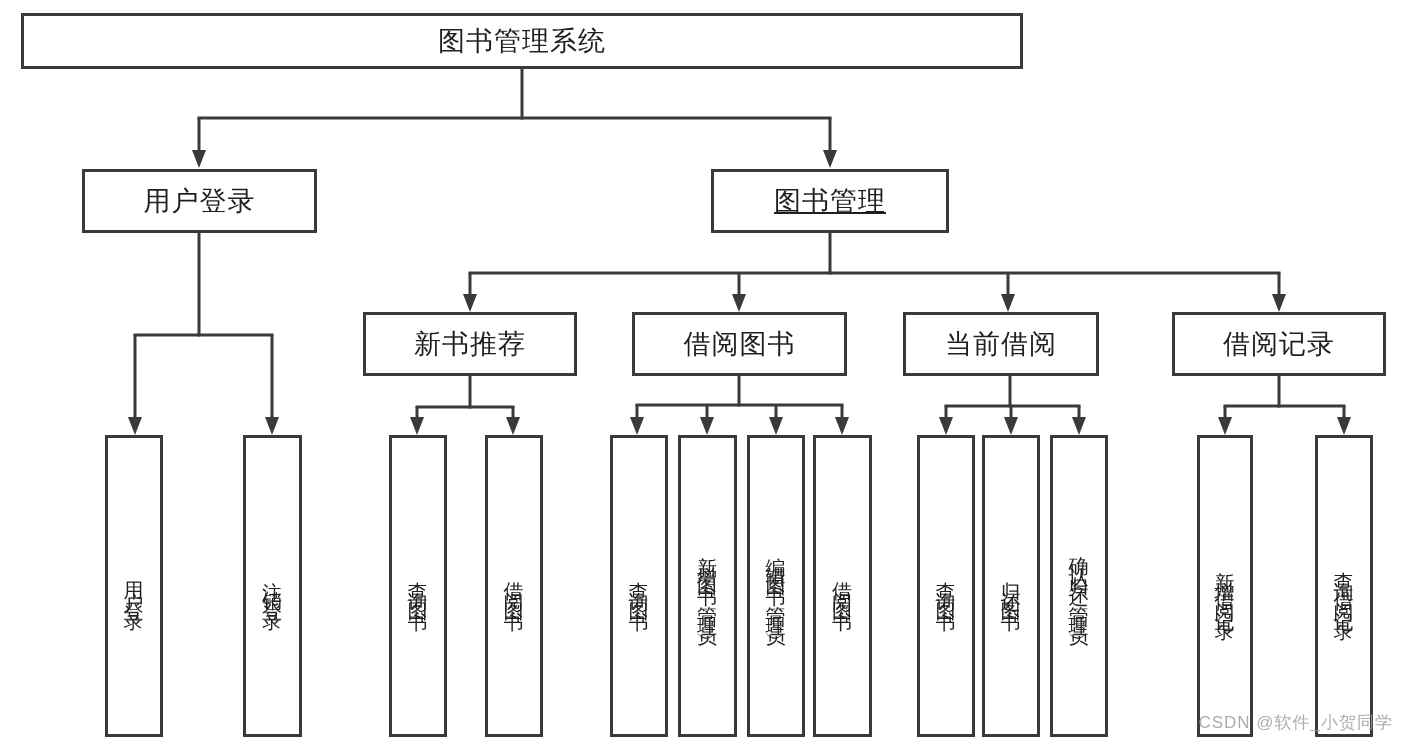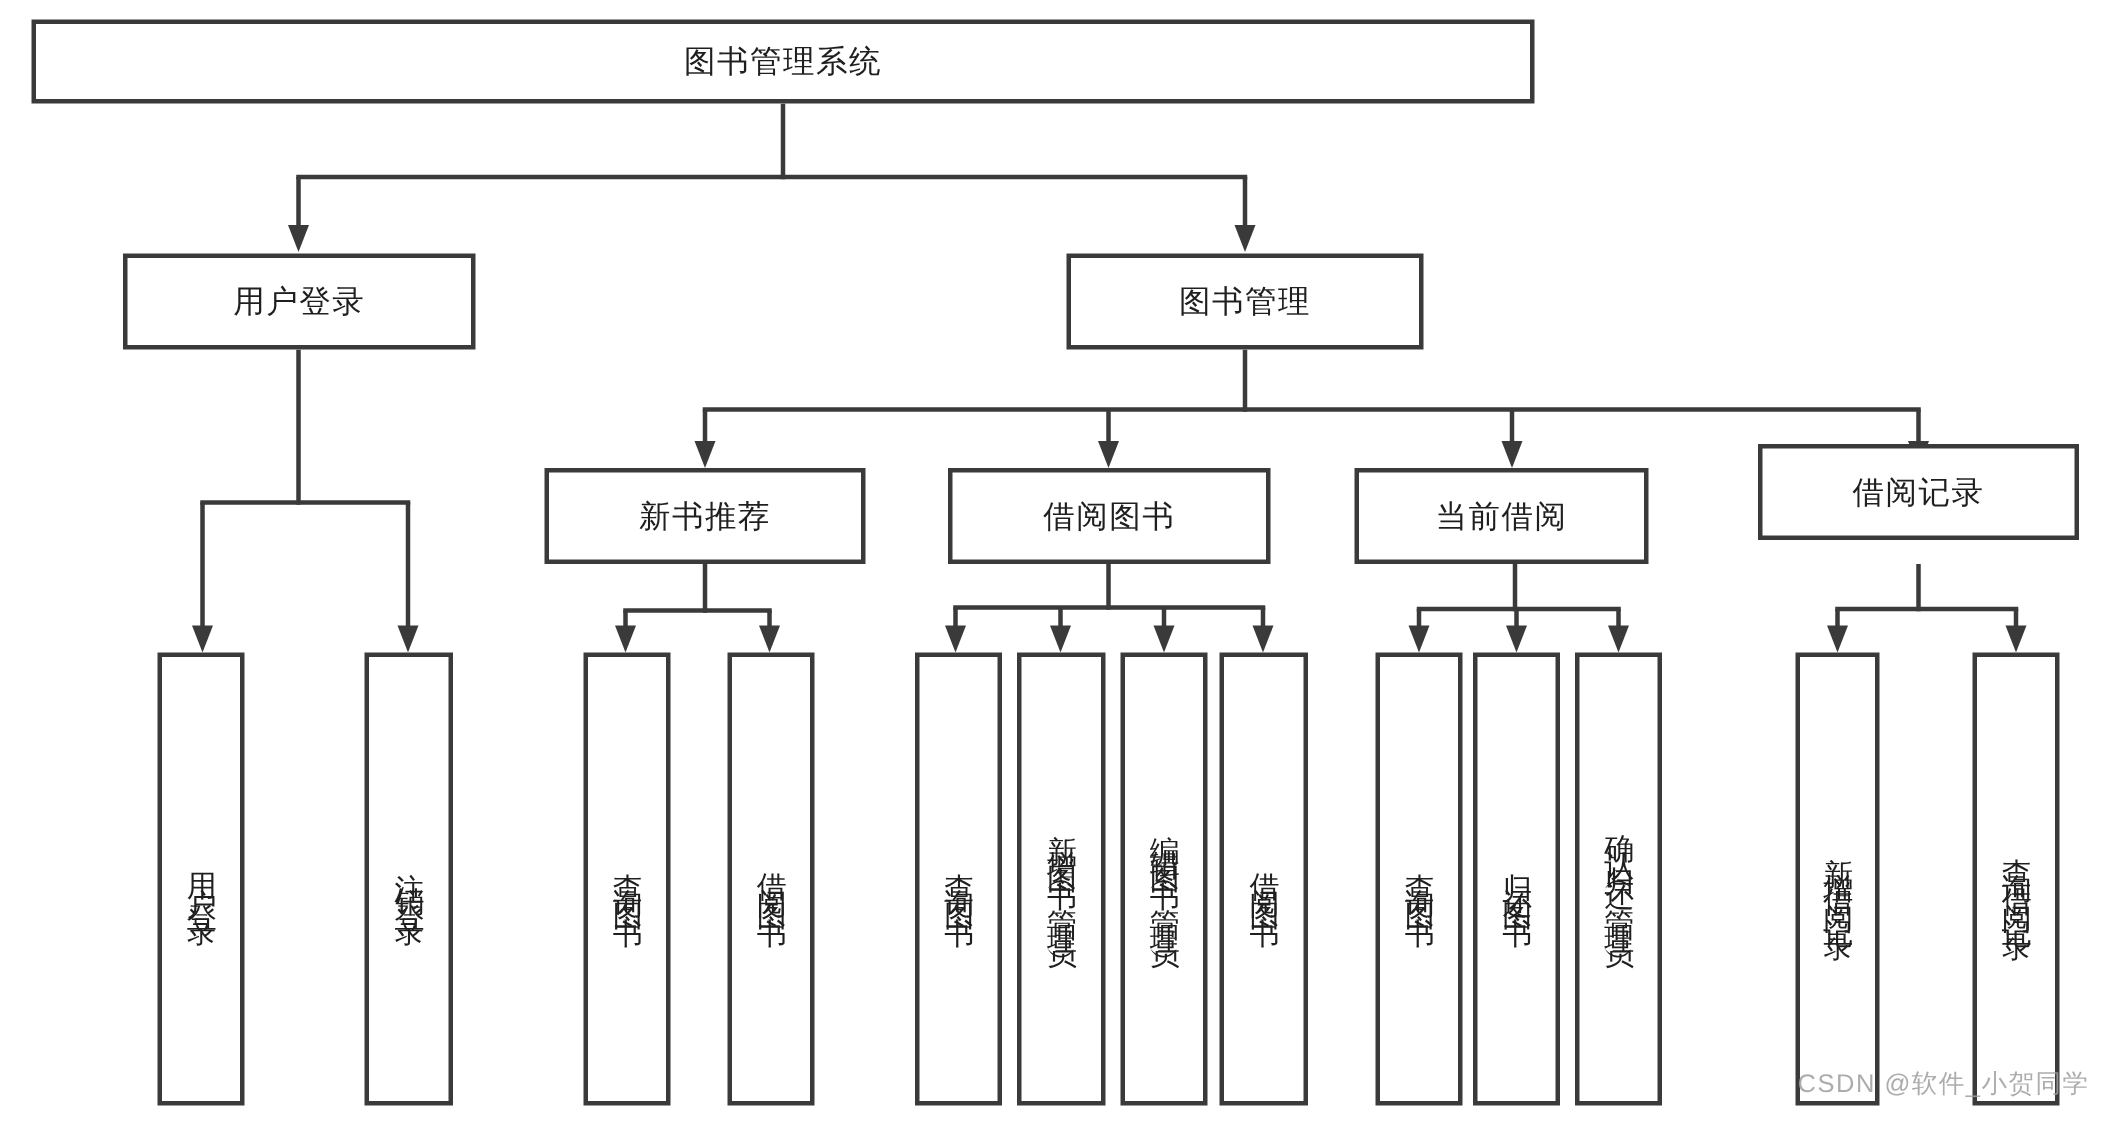--- a/index.html
+++ b/index.html
@@ -27,21 +27,21 @@
   .connectors polygon { fill: var(--line); }
   .box {
     position: absolute;
     box-sizing: border-box;
     border: 3px solid var(--line);
     background: var(--background);
     display: flex;
     align-items: center;
     justify-content: center;
     color: var(--text);
-    font-size: 21px;
+    font-size: 27px;
     letter-spacing: 1px;
     z-index: 2;
     white-space: nowrap;
   }
   .leaf {
     writing-mode: vertical-rl;
     text-orientation: mixed;
     font-size: 20px;
     letter-spacing: 10px;
     white-space: normal;
@@ -137,26 +137,26 @@
       <line x1="1225" y1="406" x2="1225" y2="419"></line>
       <polygon points="1218,417 1232,417 1225,435"></polygon>
       <line x1="1344" y1="406" x2="1344" y2="419"></line>
       <polygon points="1337,417 1351,417 1344,435"></polygon>
     </g>
   </svg>
 
   <div class="box" style="left:21px; top:13px; width:1002px; height:56px;">图书管理系统</div>
 
   <div class="box" style="left:82px; top:169px; width:235px; height:64px;">用户登录</div>
-  <div class="box" style="left:711px; top:169px; width:238px; height:64px;">图书管理</div>
+  <div class="box" style="left:711px; top:169px; width:238px; height:64px;text-decoration:underline;">图书管理</div>
 
   <div class="box" style="left:363px; top:312px; width:214px; height:64px;">新书推荐</div>
   <div class="box" style="left:632px; top:312px; width:215px; height:64px;">借阅图书</div>
   <div class="box" style="left:903px; top:312px; width:196px; height:64px;">当前借阅</div>
-  <div class="box" style="left:1172px; top:296px; width:214px; height:64px;">借阅记录</div>
+  <div class="box" style="left:1172px; top:312px; width:214px; height:64px;">借阅记录</div>
 
   <div class="box leaf" style="left:105px; top:435px; width:58px; height:302px;">用户登录</div>
   <div class="box leaf" style="left:243px; top:435px; width:59px; height:302px;">注销登录</div>
 
   <div class="box leaf" style="left:389px; top:435px; width:58px; height:302px;">查询图书</div>
   <div class="box leaf" style="left:485px; top:435px; width:58px; height:302px;">借阅图书</div>
 
   <div class="box leaf" style="left:610px; top:435px; width:58px; height:302px;">查询图书</div>
   <div class="box leaf" style="left:678px; top:435px; width:59px; height:302px;">新增图书（管理员）</div>
   <div class="box leaf" style="left:747px; top:435px; width:58px; height:302px;">编辑图书（管理员）</div>

